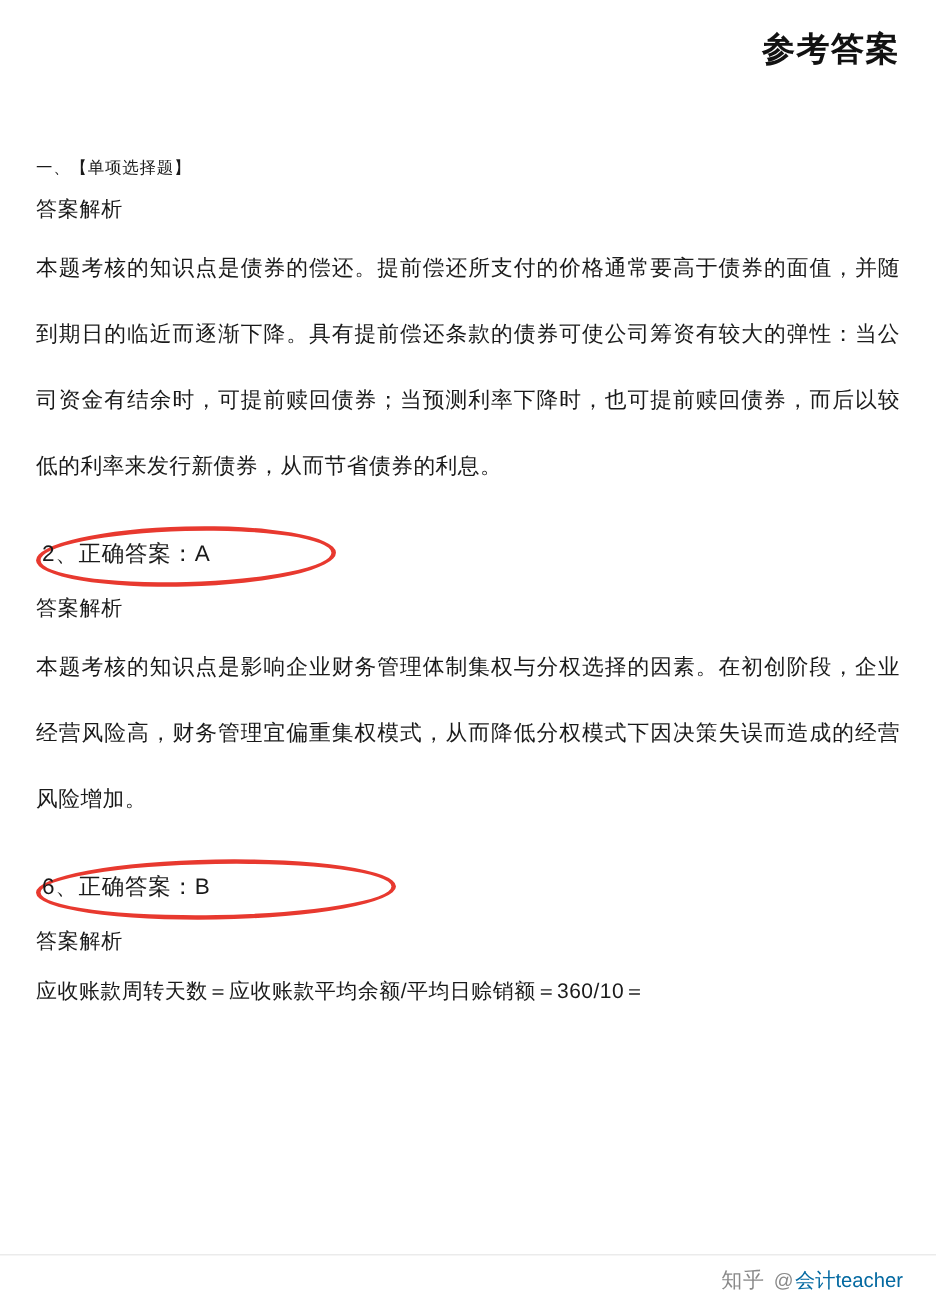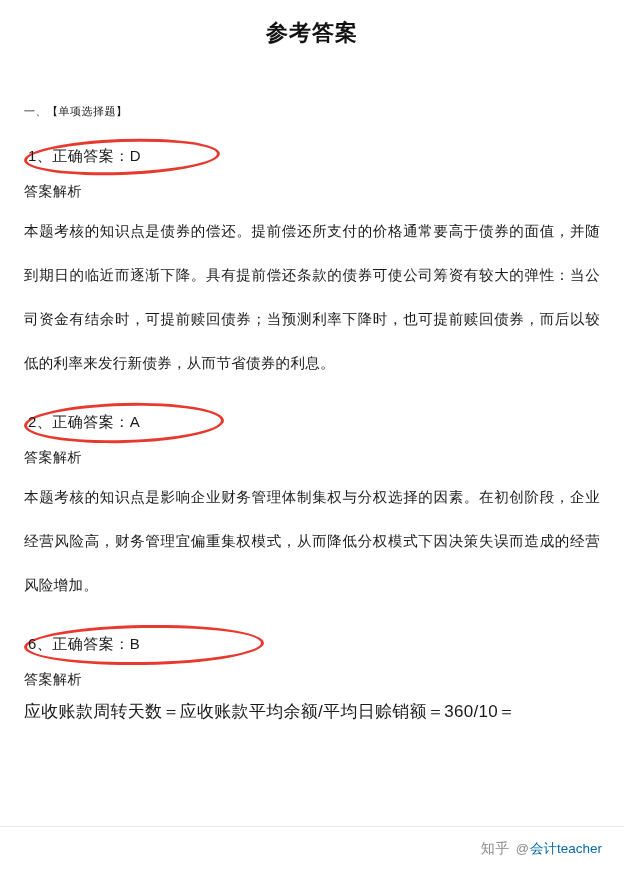--- a/index.html
+++ b/index.html
@@ -16,21 +16,21 @@
     overflow: hidden;
   }
   .page {
     position: relative;
     width: 624px;
     height: 870px;
     box-sizing: border-box;
     padding: 0 24px;
   }
   .doc-title {
-    text-align: center;
+    text-align: right;
     font-size: 22px;
     font-weight: bold;
     color: #121212;
     letter-spacing: 1px;
     padding-top: 18px;
     padding-bottom: 10px;
   }
   .section-heading {
     font-size: 11px;
     color: #1a1a1a;
@@ -87,32 +87,32 @@
   }
   .para {
     font-size: 14.5px;
     line-height: 44px;
     color: #1a1a1a;
     letter-spacing: 0.3px;
     text-align: justify;
     margin: 0;
   }
   .formula {
-    font-size: 17px;
+    font-size: 14px;
     line-height: 30px;
     color: #1a1a1a;
     letter-spacing: 0.3px;
     margin: 0;
   }
   .footer {
     position: absolute;
     left: 0;
     bottom: 0;
     width: 624px;
-    height: 44px;
+    height: 34px;
     background: #ffffff;
     border-top: 1px solid #ebebeb;
     display: flex;
     align-items: center;
     justify-content: flex-end;
     padding-right: 22px;
     box-sizing: border-box;
   }
   .footer-brand {
     display: flex;
@@ -138,24 +138,20 @@
 </style>
 </head>
 <body>
 
 <div class="page">
 
   <div class="doc-title">参考答案</div>
 
   <div class="section-heading">一、【单项选择题】</div>
 
-  <div class="answer-line-wrap">
-    <span class="ellipse e1"></span>
-    <span class="answer-line">1、正确答案：D</span>
-  </div>
   <div class="sub-label">答案解析</div>
   <p class="para">本题考核的知识点是债券的偿还。提前偿还所支付的价格通常要高于债券的面值，并随到期日的临近而逐渐下降。具有提前偿还条款的债券可使公司筹资有较大的弹性：当公司资金有结余时，可提前赎回债券；当预测利率下降时，也可提前赎回债券，而后以较低的利率来发行新债券，从而节省债券的利息。</p>
 
   <div class="answer-line-wrap">
     <span class="ellipse e2"></span>
     <span class="answer-line">2、正确答案：A</span>
   </div>
   <div class="sub-label">答案解析</div>
   <p class="para">本题考核的知识点是影响企业财务管理体制集权与分权选择的因素。在初创阶段，企业经营风险高，财务管理宜偏重集权模式，从而降低分权模式下因决策失误而造成的经营风险增加。</p>
 

